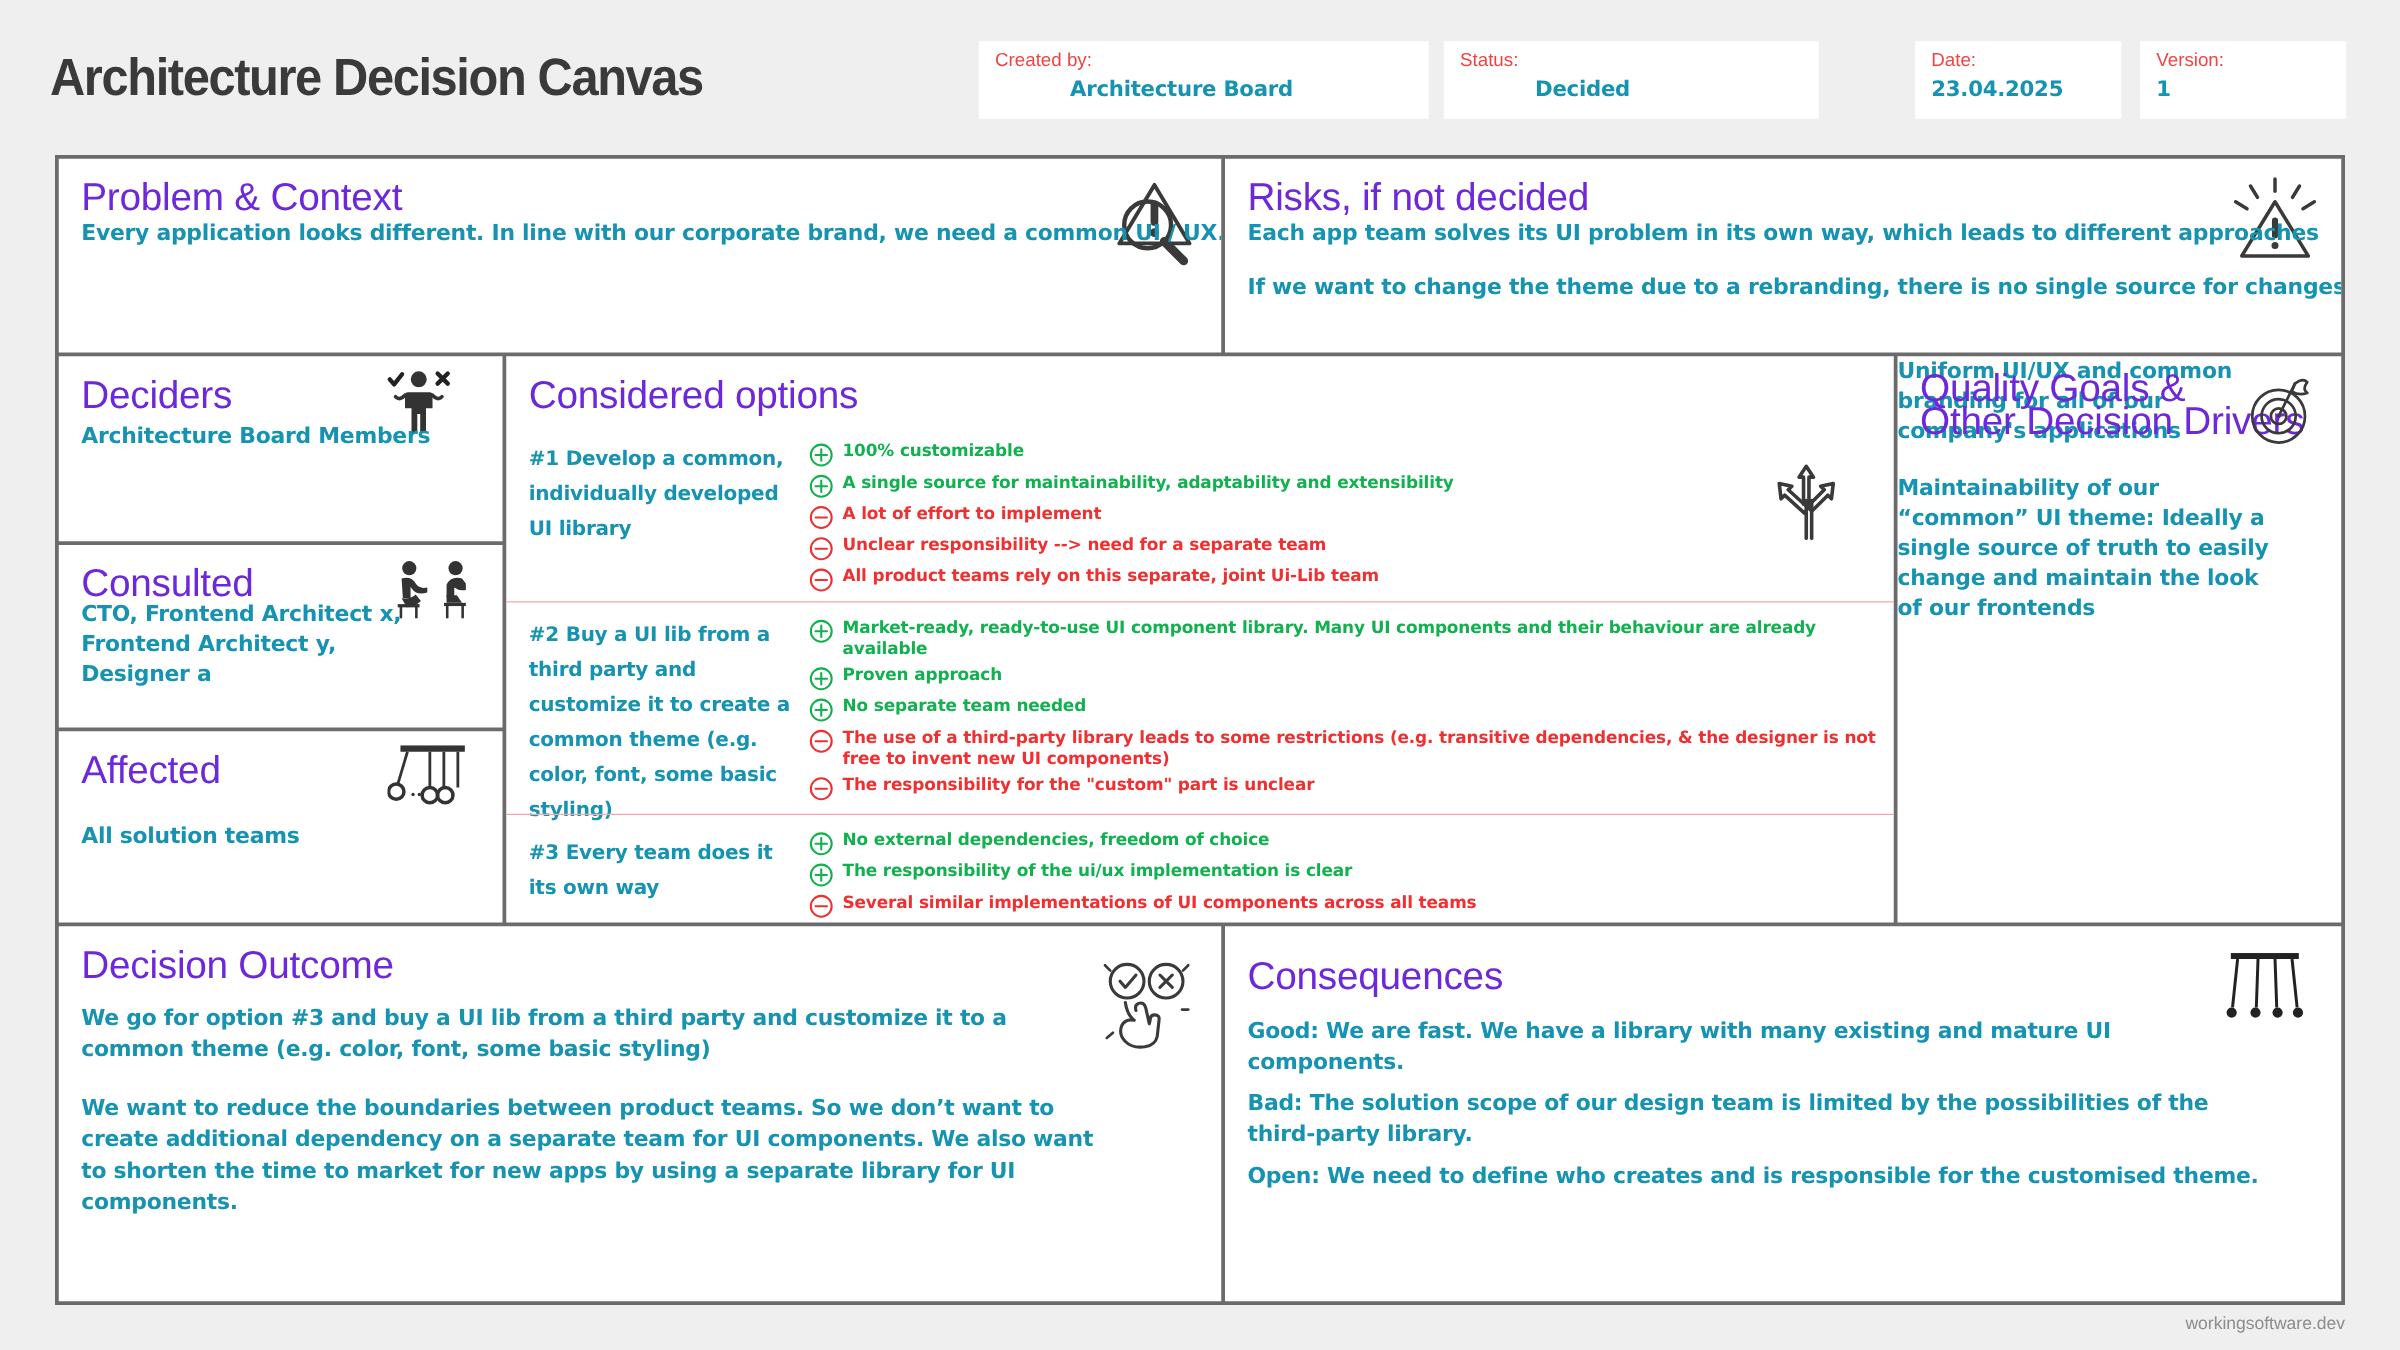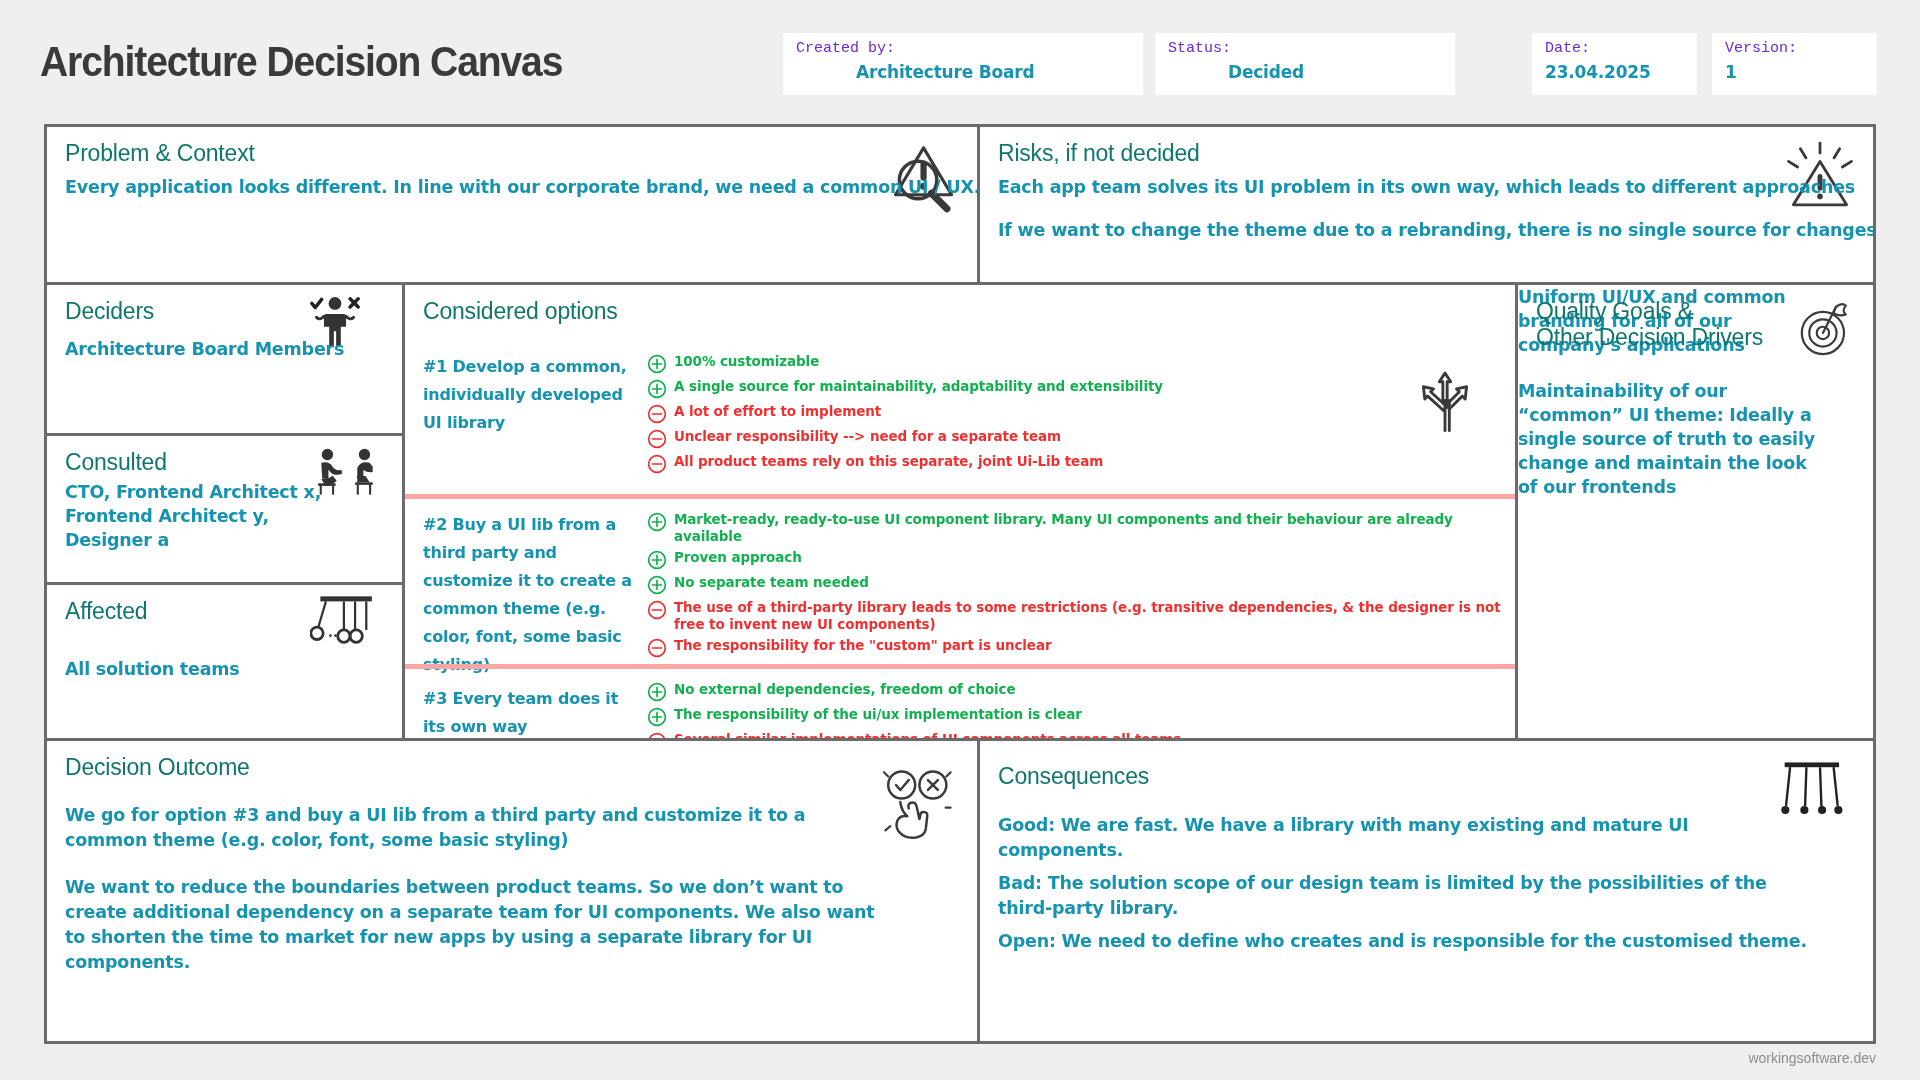--- a/index.html
+++ b/index.html
@@ -15,23 +15,23 @@
 
   
   .hand {
     font-family: "DejaVu Sans", sans-serif;
     color: #1593b0;
     font-weight: 700;
     letter-spacing: -0.2px;
   }
   .sect-title {
     font-family: "Liberation Sans", sans-serif;
-    font-size: 23px;
+    font-size: 31px;
     font-weight: 400;
-    color: #0f766e;
+    color: #6d28d9;
     letter-spacing: -0.2px;
   }
 
   
   #header {
     position: absolute;
     left: 0; top: 0;
     width: 1920px; height: 100px;
   }
   #canvas-title {
@@ -48,22 +48,22 @@
   }
   .meta-box {
     position: absolute;
     top: 33px;
     height: 62px;
     background: #ffffff;
     padding: 7px 13px 0 13px;
   }
   .meta-label {
     font-size: 15px;
-    color: #6d28d9;
-    font-family: Liberation Mono, monospace;
+    color: #ef4444;
+    font-family: Liberation Sans, sans-serif;
     line-height: 18px;
   }
   .meta-value {
     font-size: 17px;
     line-height: 20px;
     margin-top: 4px;
   }
   .meta-value.indent { margin-left: 60px; }
   #meta-created { left: 783px; width: 360px; }
   #meta-status  { left: 1155px; width: 300px; }
@@ -126,21 +126,21 @@
 
   
   #options-title { left: 18px; top: 13px; }
   #options-icon  { left: 1004px; top: 78px; width: 72px; height: 72px; }
   .option-row {
     position: absolute;
     left: 0;
     width: 100%;
     display: flex;
   }
-  .option-row + .option-row { border-top: 5px solid #fca5a5; margin-top: 13px; }
+  .option-row + .option-row { border-top: 1px solid #fca5a5; }
   #opt-row-1 { top: 56px;  height: 140px; }
   #opt-row-2 { top: 196px; height: 170px; }
   #opt-row-3 { top: 366px; height: 87px; }
 
   .option-name {
     width: 242px;
     flex: 0 0 242px;
     padding: 12px 8px 0 18px;
     font-size: 16px;
     line-height: 28px;

